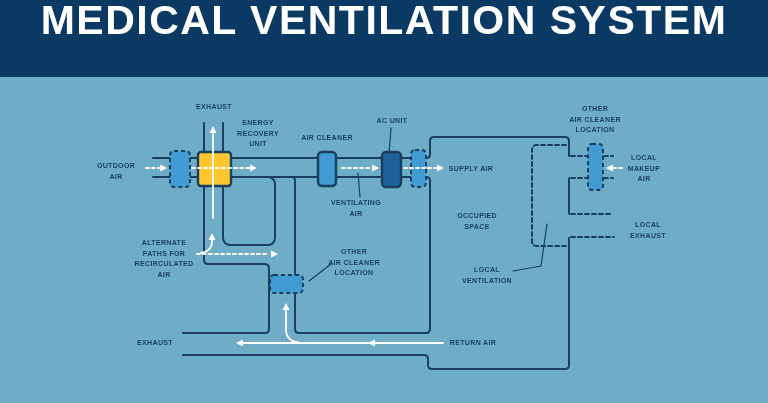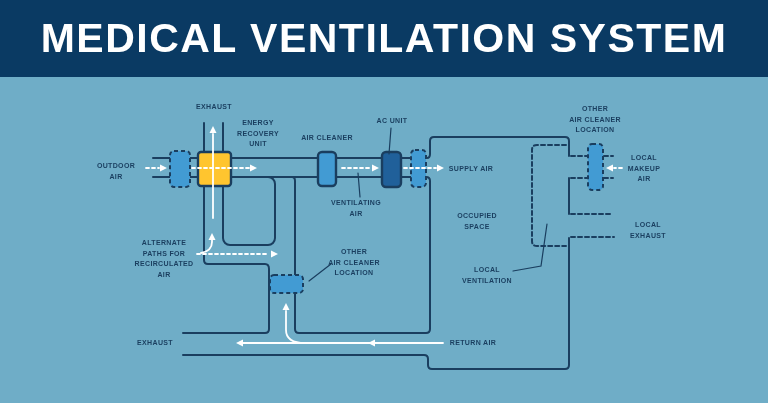--- a/index.html
+++ b/index.html
@@ -4,21 +4,21 @@
 <style>
   html,body{margin:0;padding:0;background:#333;}
   #stage{
     position:relative;width:768px;height:403px;overflow:hidden;
     background:var(--canvas-bg,#6FADC7);
     font-family:"Liberation Sans",sans-serif;
   }
   #hdr{
     position:absolute;left:0;top:0;width:768px;height:77px;
     background:var(--header-bg,#0A3A63);
-    display:flex;align-items:center;justify-content:center;
+    display:flex;align-items:flex-start;justify-content:center;
   }
   #hdr h1{
     margin:0;color:var(--title,#fff);
     font:bold 41px/1 "Liberation Sans",sans-serif;
     letter-spacing:1.5px;white-space:nowrap;
   }
   svg{position:absolute;left:0;top:0;}
   .duct{fill:none;stroke:var(--line,#1A3E5F);stroke-width:2;stroke-linejoin:round;stroke-linecap:round;}
   .dashN{stroke-dasharray:4 3;}
   .thin{fill:none;stroke:var(--line,#1A3E5F);stroke-width:1.2;stroke-linecap:round;}

